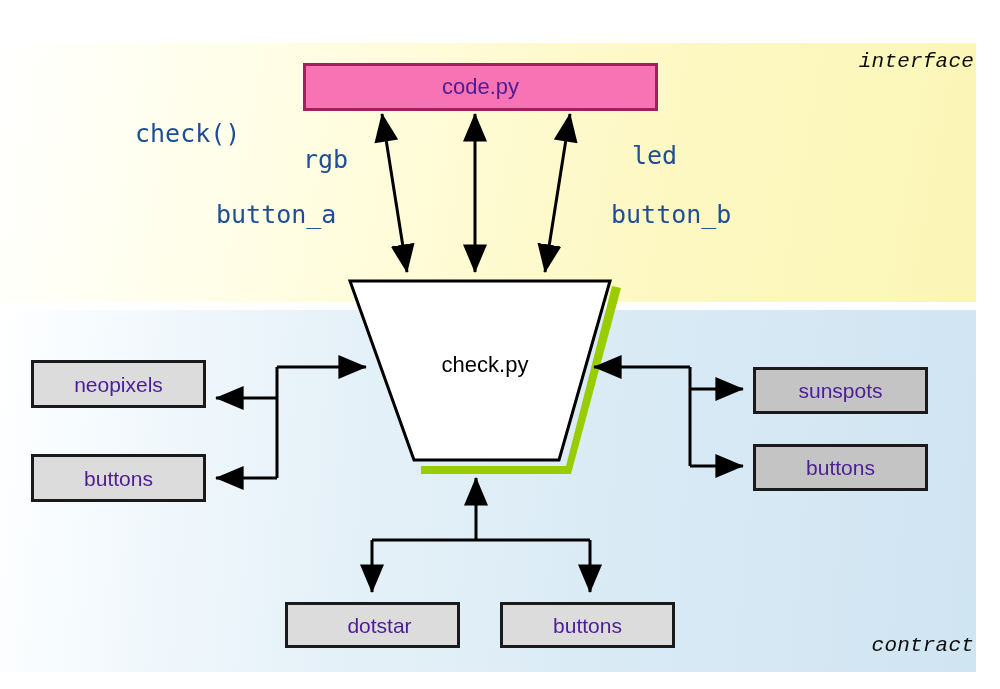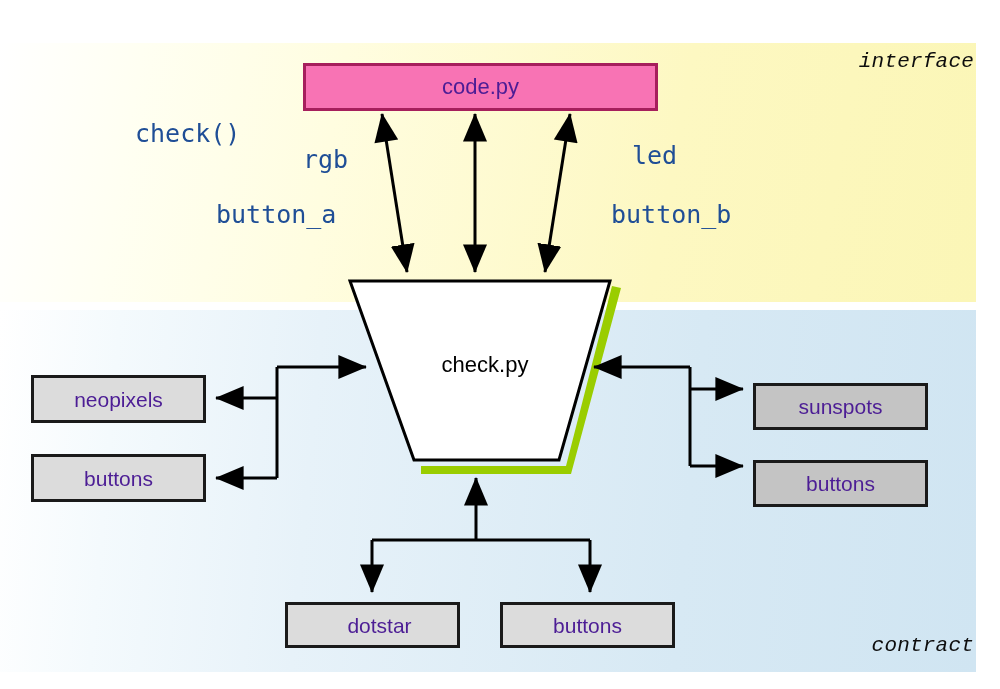--- a/index.html
+++ b/index.html
@@ -39,23 +39,23 @@
     font-size:21px;color:#4c1d95;
     font-family:"Liberation Sans", sans-serif;
     line-height:1;
   }
   #box-codepy{
     left:303px;top:63px;width:355px;height:48px;
     background:#f873b4;border:3px solid #a61f5c;
     font-size:22px;
   }
   .gray-box{background:#dcdcdc;border:3px solid #1a1a1a;}
-  .gray-box-dark{background:#c4c4c4;border:3px solid #1a1a1a;margin-top:16px;}
+  .gray-box-dark{background:#c4c4c4;border:3px solid #1a1a1a;}
 
-  #box-neopixels{left:31px;top:375px;width:175px;height:48px;}
+  #box-neopixels{left:31px;top:360px;width:175px;height:48px;}
   #box-buttons-left{left:31px;top:454px;width:175px;height:48px;}
   #box-sunspots{left:753px;top:367px;width:175px;height:47px;}
   #box-buttons-right{left:753px;top:444px;width:175px;height:47px;}
   #box-dotstar{left:285px;top:602px;width:175px;height:46px;padding-left:14px;}
   #box-buttons-bottom{left:500px;top:602px;width:175px;height:46px;}
 
   
   #label-setuppy{
     position:absolute;left:390px;top:352px;width:190px;
     text-align:center;font-size:22px;color:#000;

